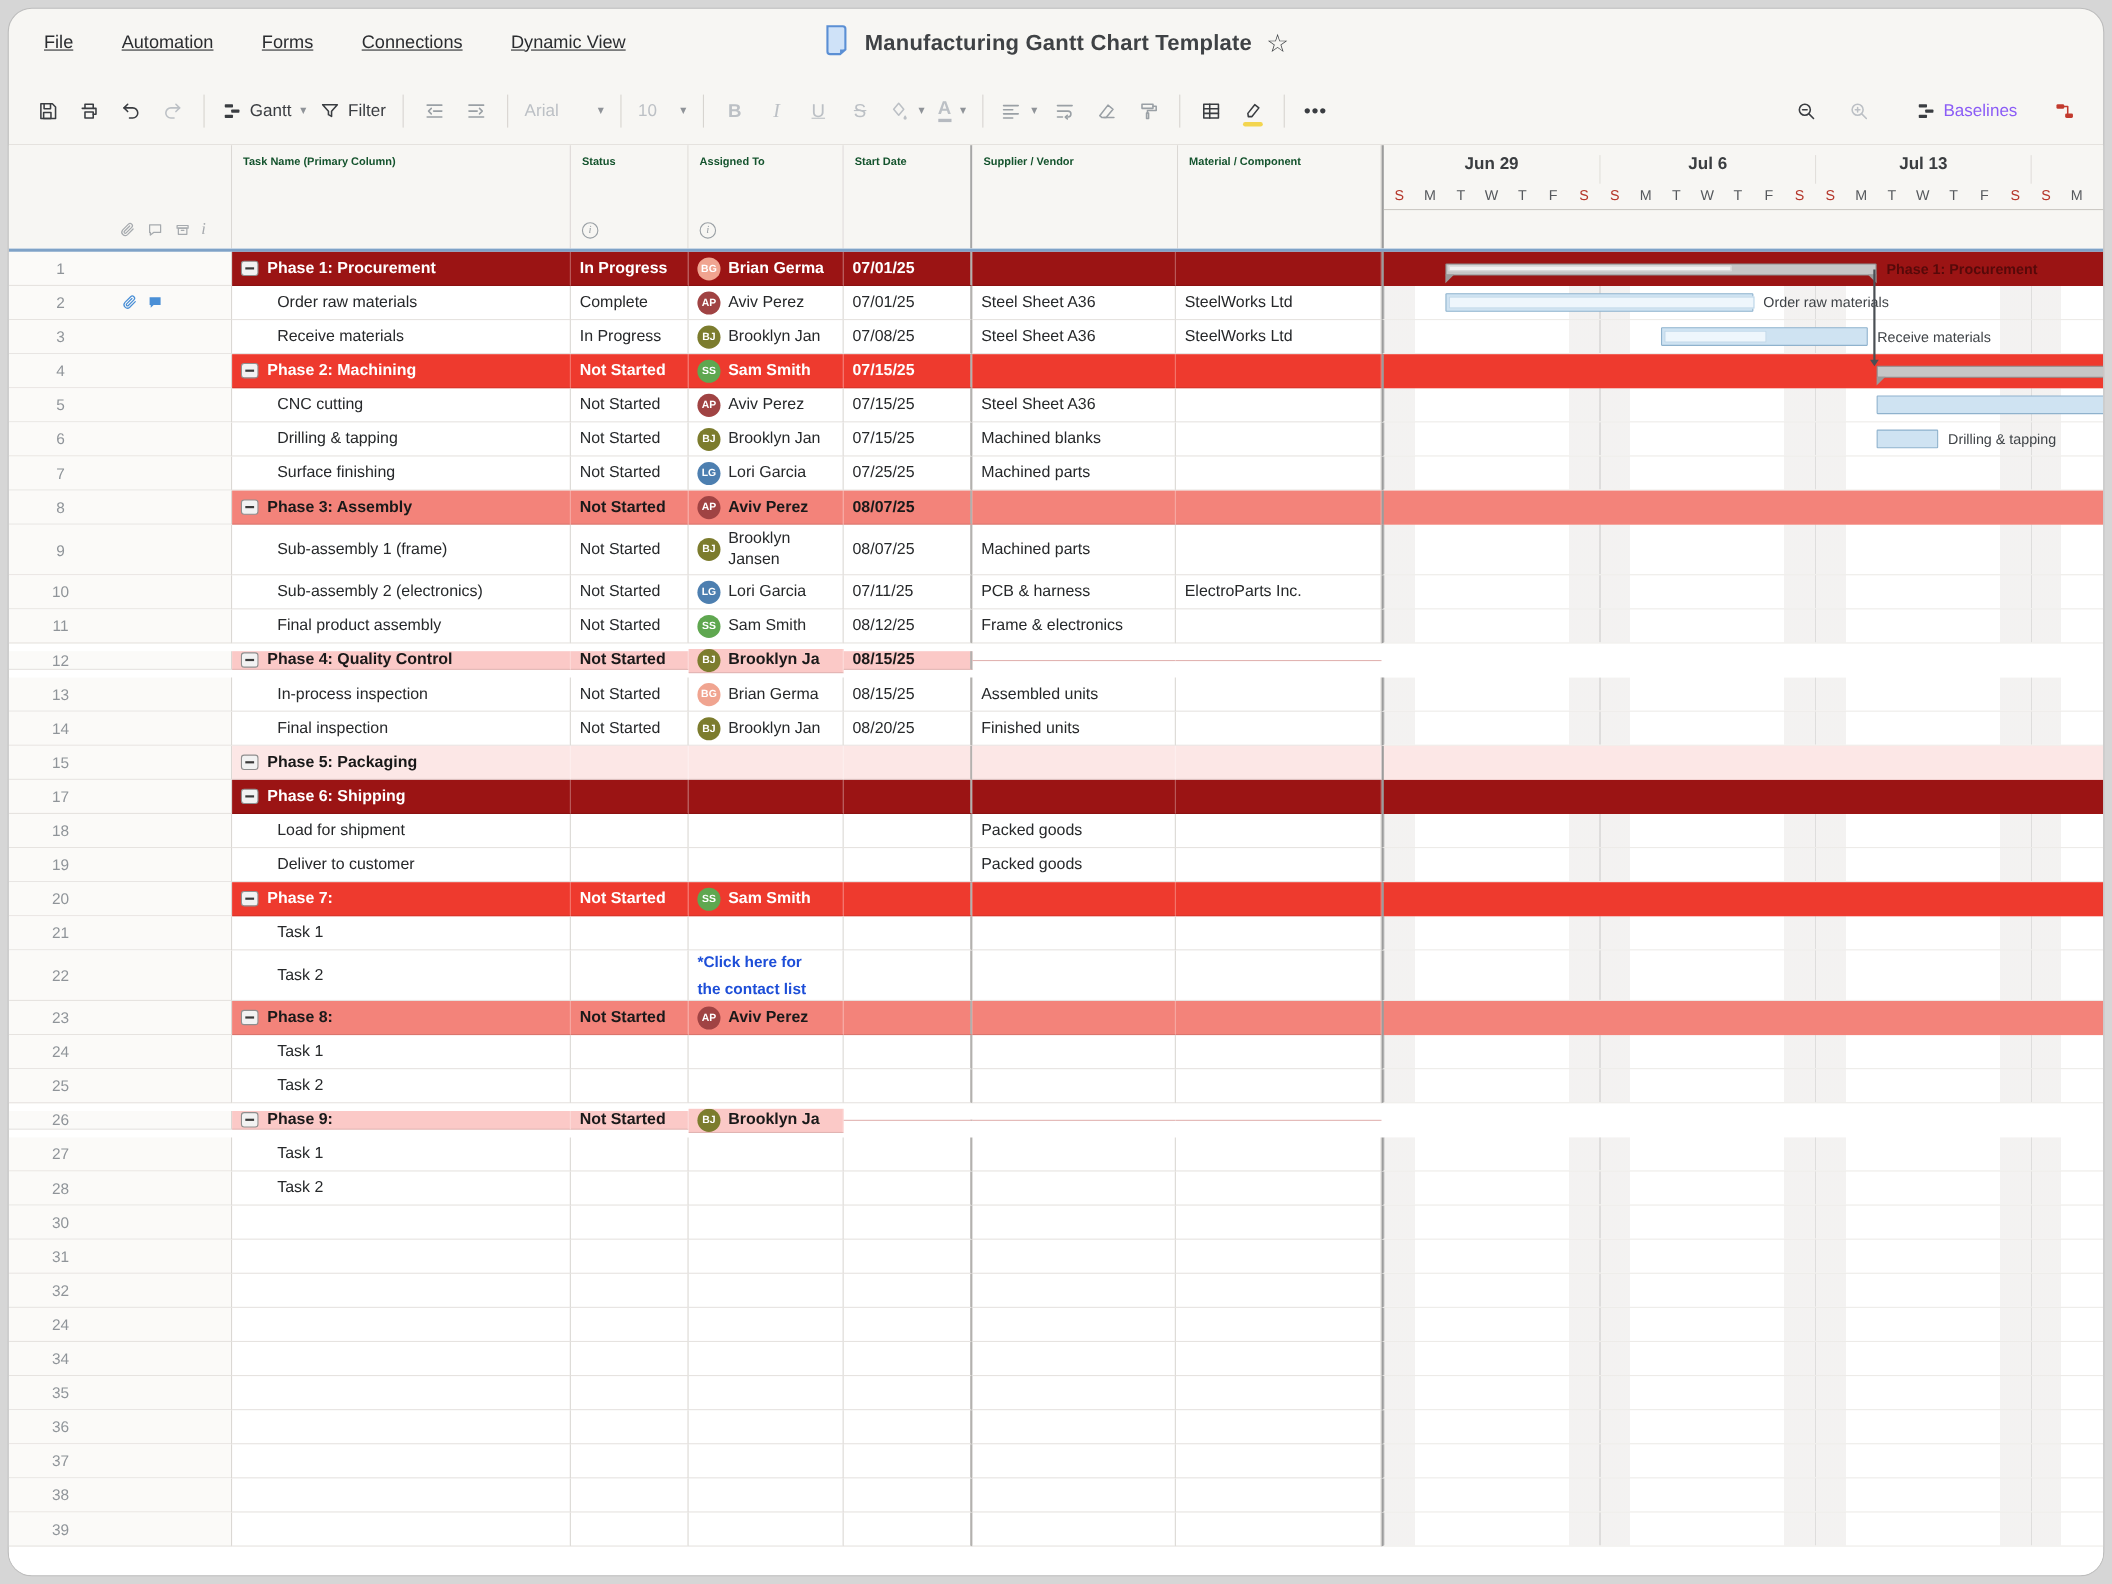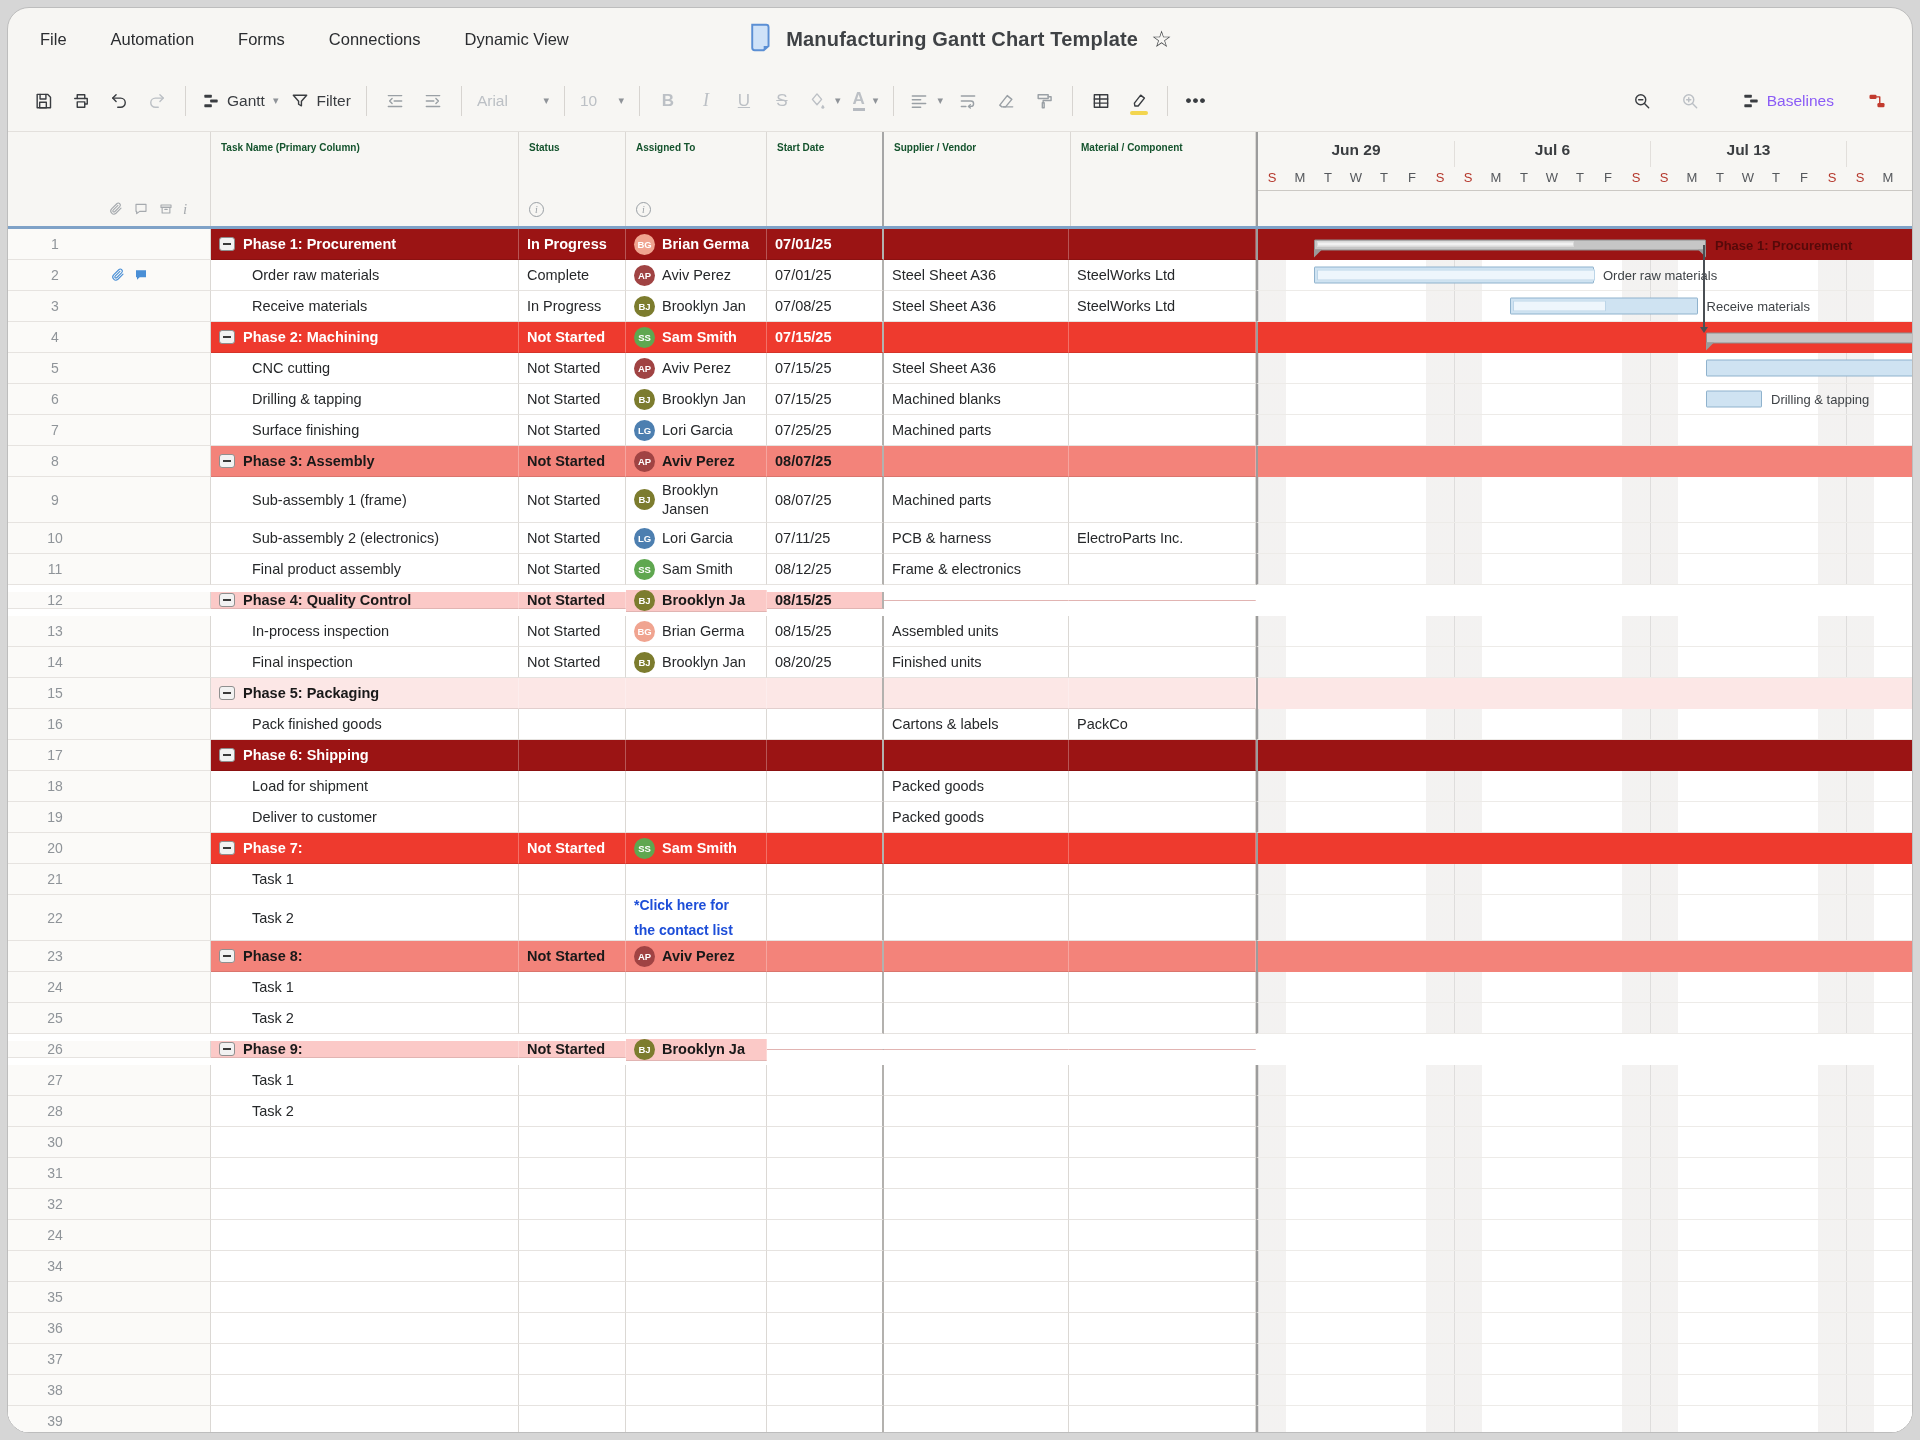--- a/index.html
+++ b/index.html
@@ -4,21 +4,21 @@
 <style>
   * { margin:0; padding:0; box-sizing:border-box; }
   html,body { width:1920px; height:1440px; overflow:hidden; background:#d6d6d6;
     font-family:"Liberation Sans", sans-serif; }
   .card { position:absolute; left:7px; top:7px; width:1906px; height:1426px;
     background:#f7f6f3; border:1px solid #bdbdbd; border-radius:22px; overflow:hidden; }
 
   
   .menubar { height:62px; display:flex; align-items:center; padding-left:32px; position:relative; }
   .menuitems { display:flex; gap:44px; font-size:16.5px; color:#2b2d30; }
-  .menuitems span { cursor:default; }
+  .menuitems span { cursor:default;text-decoration:underline; }
   .titlewrap { position:absolute; left:50%; transform:translateX(-50%); display:flex; align-items:center; gap:13px; }
   .sheet-title { font-size:20px; font-weight:700; color:#3f4245; letter-spacing:.2px; white-space:nowrap; }
   .star::after { content:"☆"; font-size:23px; color:#3f4245; }
 
   
   .toolbar { height:62px; display:flex; align-items:center; padding:0 16px; border-bottom:1px solid #e3e0dc; }
   .tbtn { min-width:38px; height:36px; border-radius:6px; display:flex; align-items:center;
     justify-content:center; gap:6px; padding:0 6px; color:#5b5e63; position:relative; }
   .tbtn svg { display:block; }
   .tbtn.dark { color:#3a3d41; }
@@ -663,34 +663,20 @@
             <span class="clps"></span>
             <span>Phase 5: Packaging</span>
           </div>
           <div class="c c-status"></div>
           <div class="c c-assigned"></div>
           <div class="c c-start"></div>
           <div class="c c-material"></div>
           <div class="c c-supplier"></div>
           <div class="lane phase p-faint" style="--rowbg: #fce7e6;"></div>
         </div>
-        <div class="row t-row">
-          <div class="c c-gut">
-            <span class="rownum">16</span>
-          </div>
-          <div class="c c-task">
-            <span>Pack finished goods</span>
-          </div>
-          <div class="c c-status"></div>
-          <div class="c c-assigned"></div>
-          <div class="c c-start"></div>
-          <div class="c c-material">Cartons &amp; labels</div>
-          <div class="c c-supplier">PackCo</div>
-          <div class="lane striped"></div>
-        </div>
         <div class="row p-dark">
           <div class="c c-gut">
             <span class="rownum">17</span>
           </div>
           <div class="c c-task">
             <span class="clps"></span>
             <span>Phase 6: Shipping</span>
           </div>
           <div class="c c-status"></div>
           <div class="c c-assigned"></div>

